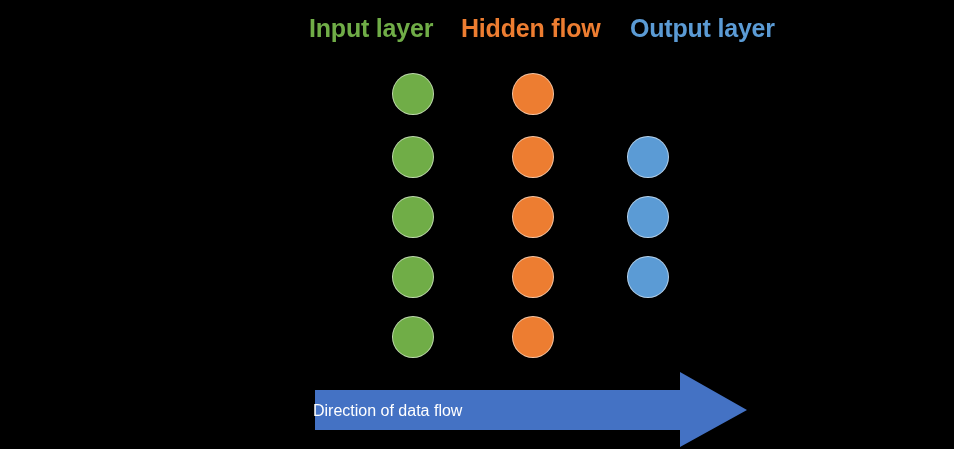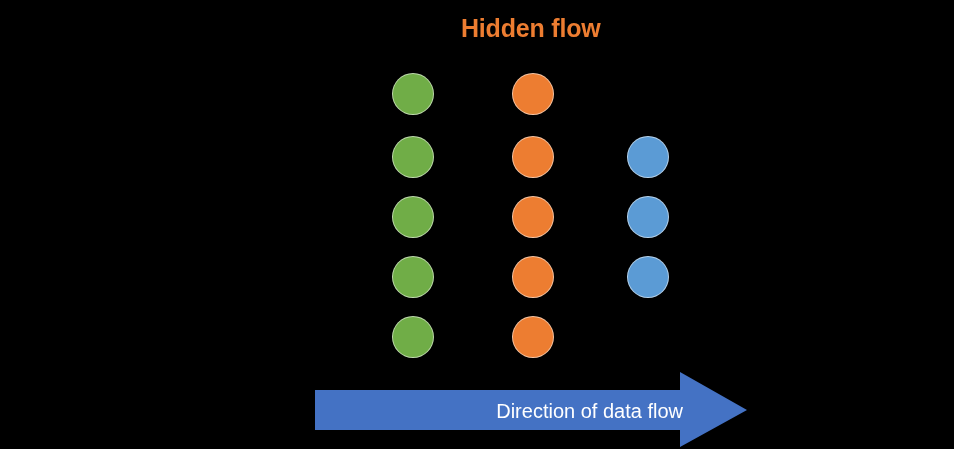--- a/index.html
+++ b/index.html
@@ -54,35 +54,37 @@
   #flow-arrow svg {
     display: block;
     width: 436px;
     height: 79px;
   }
   #flow-arrow-label {
     position: absolute;
     left: 0;
     top: 20px;
     width: 370px;
-    text-align: right;
+    text-align: left;
     color: #FFFFFF;
-    font-size: 20px;
+    font-size: 16px;
     line-height: 42px;
     white-space: nowrap;
   }
 </style>
 </head>
 <body>
 
 <div id="canvas">
 
+  <div id="label-input" class="layer-label">Input layer</div>
 
   <div id="label-hidden" class="layer-label">Hidden flow</div>
 
+  <div id="label-output" class="layer-label">Output layer</div>
 
   <div class="node green" style="left:392px; top:73px;"></div>
   <div class="node green" style="left:392px; top:136px;"></div>
   <div class="node green" style="left:392px; top:196px;"></div>
   <div class="node green" style="left:392px; top:256px;"></div>
   <div class="node green" style="left:392px; top:316px;"></div>
 
   <div class="node orange" style="left:512px; top:73px;"></div>
   <div class="node orange" style="left:512px; top:136px;"></div>
   <div class="node orange" style="left:512px; top:196px;"></div>

